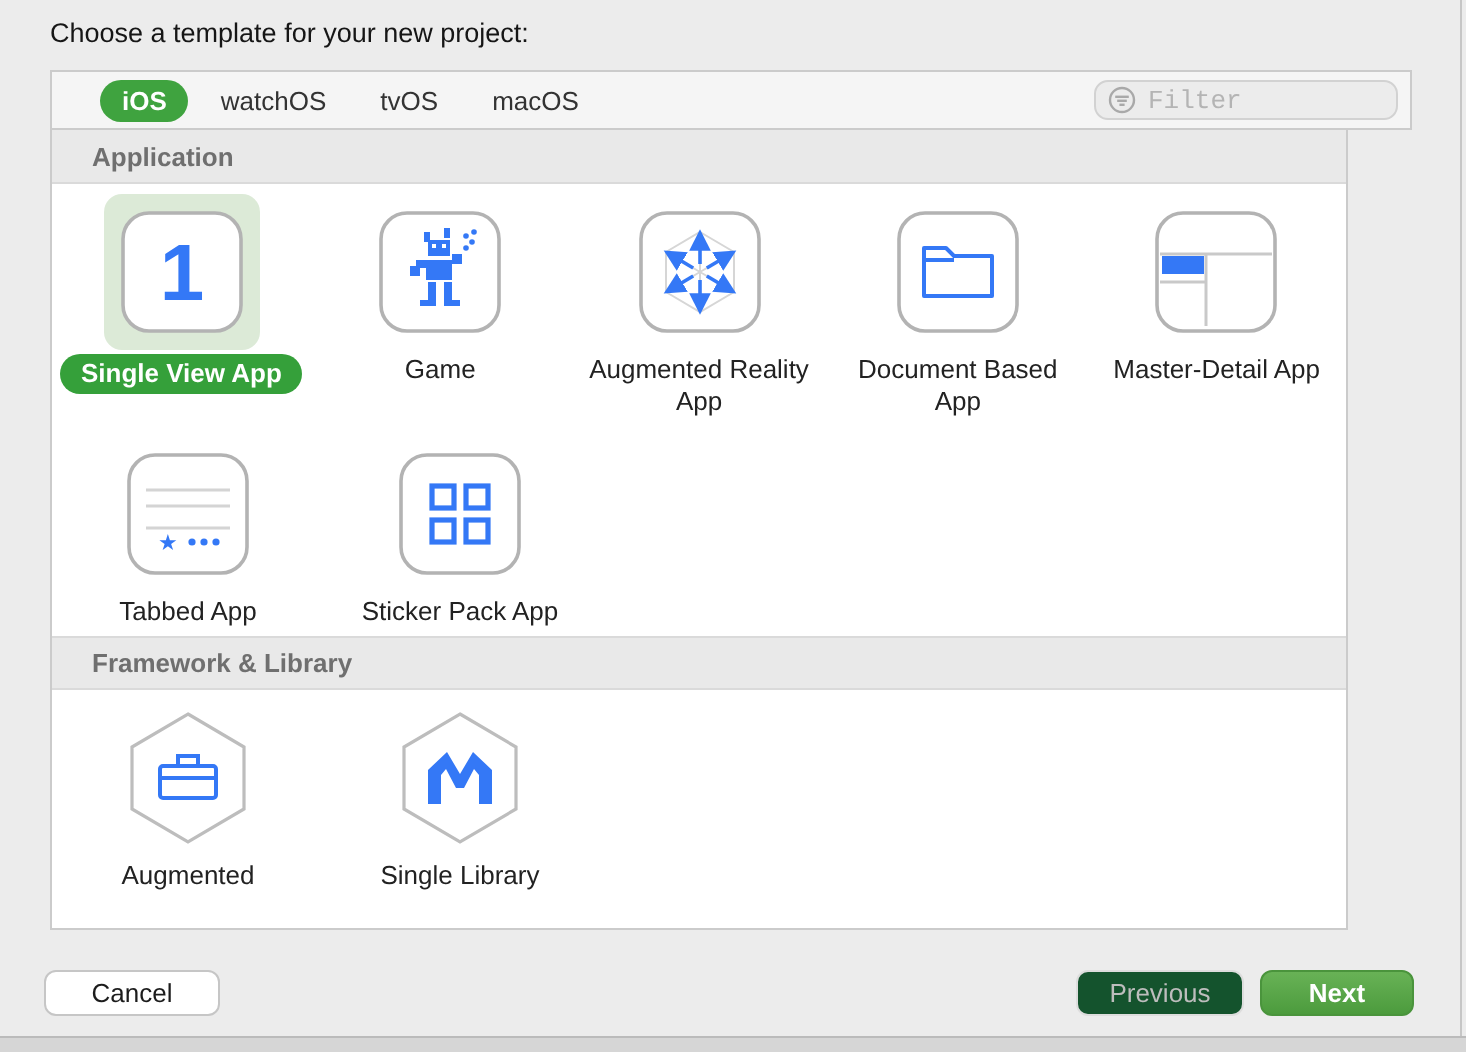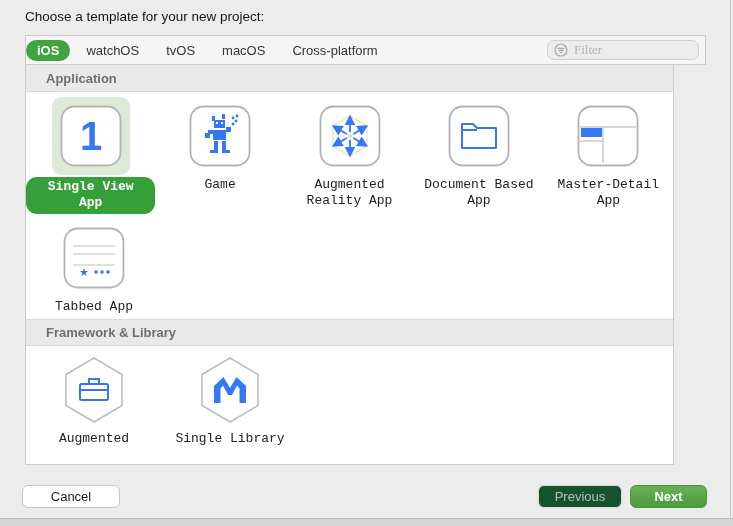--- a/index.html
+++ b/index.html
@@ -10,36 +10,36 @@
     -webkit-font-smoothing:antialiased;
   }
   .page-title{
     position:absolute;left:25px;top:9px;
     font-size:13.5px;color:#161616;
   }
   
   .tabbar{
     position:absolute;left:25px;top:35px;width:681px;height:30px;
     background:#f5f5f5;border:1px solid #cbcbcb;box-sizing:border-box;
-    display:flex;align-items:center;padding-left:0;
+    display:flex;align-items:center;padding-left:24px;
   }
   .tab{
     font-size:13px;color:#333;padding:3px 11px;margin-right:5px;
     border-radius:11px;white-space:nowrap;cursor:default;
   }
   .tab.selected{background:#3fa33f;color:#fff;font-weight:bold;}
   .filter-field{
     margin-left:auto;margin-right:6px;width:152px;height:20px;
     background:#ececec;border:1px solid #d2d2d2;border-radius:7px;
     display:flex;align-items:center;padding:0 6px;box-sizing:border-box;
   }
   .filter-field svg{flex:0 0 auto;margin-right:4px;}
   .filter-field input{
     border:none;background:transparent;outline:none;width:100%;
-    font-size:13px;color:#555;font-family:Liberation Serif, serif;
+    font-size:13px;color:#555;font-family:Liberation Mono, monospace;
   }
   .filter-field input::placeholder{color:#b4b4b4;}
   
   .content{
     position:absolute;left:25px;top:64px;width:649px;height:401px;
     background:#fff;border:1px solid #cbcbcb;box-sizing:border-box;
   }
   .section-header{
     height:27px;background:#e9e9e9;border-bottom:1px solid #dadada;
     display:flex;align-items:center;padding-left:20px;box-sizing:border-box;
@@ -53,50 +53,49 @@
     width:136px;display:flex;flex-direction:column;align-items:center;
     cursor:default;
   }
   .icon-wrap{
     width:78px;height:78px;border-radius:9px;
     display:flex;align-items:center;justify-content:center;
   }
   .tile.selected .icon-wrap{background:#dcead7;}
   .tile-label{
     margin-top:2px;font-size:13px;color:#222;text-align:center;
-    max-width:118px;line-height:1.25;font-family:Liberation Mono, monospace;
+    max-width:118px;line-height:1.25;
   }
   .tile.selected .tile-label{
     background:#35a03a;color:#fff;font-weight:bold;
     border-radius:11px;padding:2px 10px;
   }
   
   .btn{
     position:absolute;top:485px;height:23px;border-radius:6px;
     display:flex;align-items:center;justify-content:center;
     font-size:13px;box-sizing:border-box;cursor:default;white-space:nowrap;
   }
-  .btn.cancel{left:22px;width:98px;background:#fff;border:1px solid #c6c6c6;color:#1c1c1c;}
+  .btn.cancel{left:22px;width:88px;background:#fff;border:1px solid #c6c6c6;color:#1c1c1c;}
   .btn.previous{left:538px;width:84px;background:#14532d;border:1px solid #dddddd;color:#bdbdbd;}
   .btn.next{left:630px;width:77px;background:linear-gradient(#68b256,#4c9b3d);border:1px solid #4a943c;color:#fff;font-weight:bold;}
   
   .edge-right{position:absolute;top:0;right:2px;width:1px;height:519px;background:#c6c6c6;}
   .edge-bottom{position:absolute;left:0;right:0;bottom:0;height:7px;background:#d6d6d6;border-top:1px solid #bbbbbb;}
 </style>
 </head>
 <body>
 
 <div class="page-title">Choose a template for your new project:</div>
 
 <div class="tabbar">
   <div class="tab selected">iOS</div>
   <div class="tab">watchOS</div>
   <div class="tab">tvOS</div>
   <div class="tab">macOS</div>
-  <div class="tab">Cross-platform</div>
   <div class="filter-field">
     <svg width="14" height="14" viewBox="0 0 14 14">
       <circle cx="7" cy="7" r="6" fill="none" stroke="#a9a9a9" stroke-width="1.2"></circle>
       <line x1="3.6" y1="5.4" x2="10.4" y2="5.4" stroke="#a9a9a9" stroke-width="1.2"></line>
       <line x1="4.6" y1="7.4" x2="9.4" y2="7.4" stroke="#a9a9a9" stroke-width="1.2"></line>
       <line x1="5.7" y1="9.4" x2="8.3" y2="9.4" stroke="#a9a9a9" stroke-width="1.2"></line>
     </svg>
     <input type="text" placeholder="Filter" style="">
   </div>
 </div>
@@ -210,20 +209,34 @@
           <line x1="10" y1="38" x2="52" y2="38" stroke="#d4d4d4" stroke-width="1.5"></line>
           <text x="16" y="49" font-family="DejaVu Sans, sans-serif" font-size="11" fill="#3478f6">★</text>
           <circle cx="33" cy="45" r="1.8" fill="#3478f6"></circle>
             <circle cx="39" cy="45" r="1.8" fill="#3478f6"></circle>
             <circle cx="45" cy="45" r="1.8" fill="#3478f6"></circle>
         </svg>
       </div>
       <div class="tile-label">Tabbed App</div>
     </div>
 
+    <div class="tile">
+      <div class="icon-wrap">
+        <svg width="62" height="62" viewBox="0 0 62 62">
+          <rect x="1.5" y="1.5" width="59" height="59" rx="13" fill="#fff" stroke="#b3b3b3" stroke-width="1.8"></rect>
+          <g fill="none" stroke="#3478f6" stroke-width="2.6">
+            <rect x="17" y="17" width="11" height="11"></rect>
+            <rect x="34" y="17" width="11" height="11"></rect>
+            <rect x="17" y="34" width="11" height="11"></rect>
+            <rect x="34" y="34" width="11" height="11"></rect>
+          </g>
+        </svg>
+      </div>
+      <div class="tile-label">Sticker Pack App</div>
+    </div>
 
   </div>
 
   <div class="section-header mid">Framework &amp; Library</div>
 
   <div class="grid-row row3">
     <div class="tile">
       <div class="icon-wrap">
         <svg width="62" height="68" viewBox="0 0 62 68">
           <polygon points="31,2 59,18.5 59,49.5 31,66 3,49.5 3,18.5" fill="#fff" stroke="#bdbdbd" stroke-width="1.6"></polygon>

